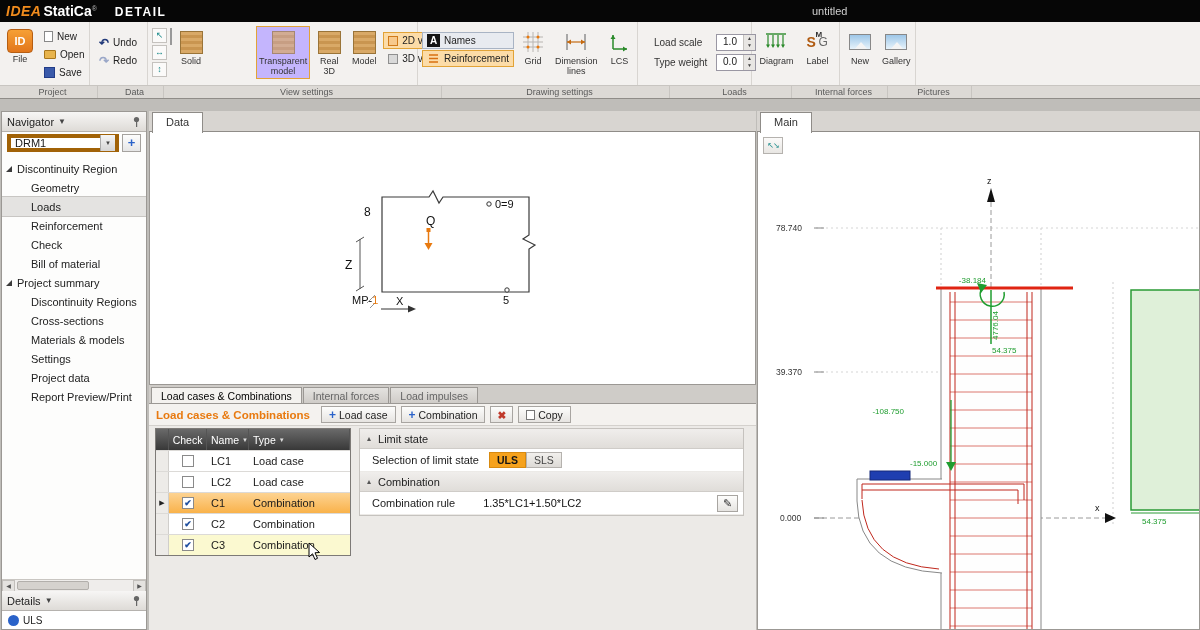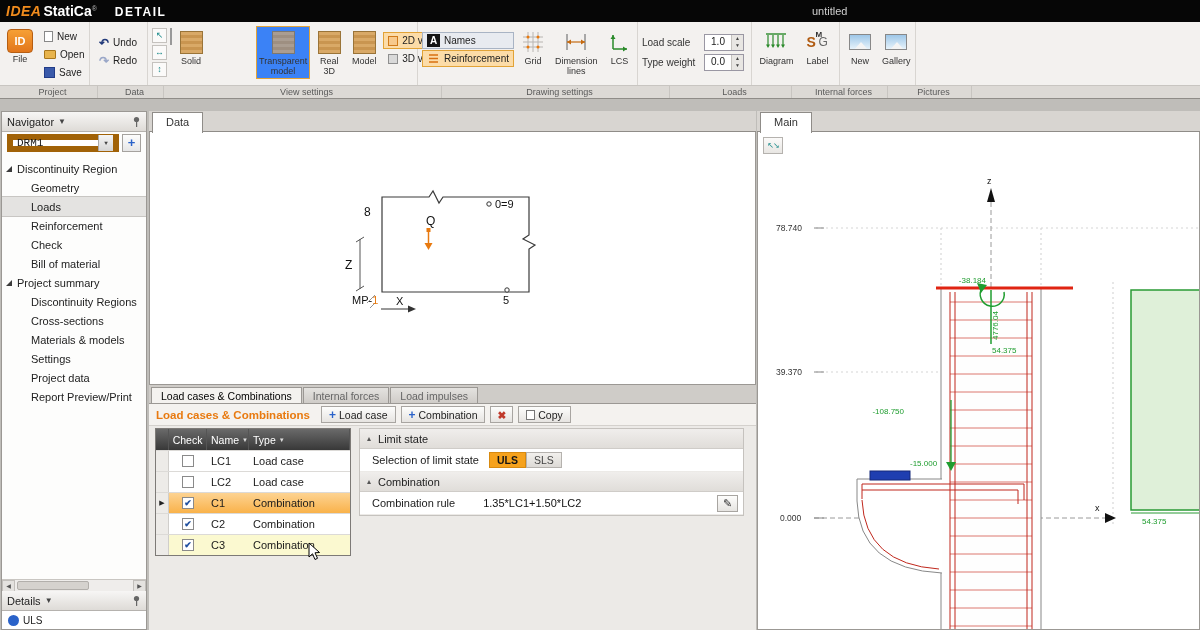--- a/index.html
+++ b/index.html
@@ -16,21 +16,21 @@
   .doc-title {position:absolute; left:812px; color:#cfcfcf; font-size:11px;}
 
   
   .ribbon {position:absolute; top:22px; left:0; width:100%; height:77px; background:#f3f1ef; border-bottom:1px solid #8f8c88;}
   .rgroups {position:absolute; left:0; right:0; top:0; bottom:13px; display:flex;}
   .rgroup {height:100%; border-right:1px solid #d8d5d1; display:flex; align-items:flex-start; padding:4px 4px 0; gap:3px;}
   .rgroup.filler {flex:1; border-right:none;}
   .rlabels {position:absolute; left:0; right:0; bottom:0; height:13px; background:#dcd9d5; border-top:1px solid #c8c5c1; display:flex;}
   .rlabel {font-size:9px; color:#5a5a5a; text-align:center; line-height:12px; border-right:1px solid #c8c5c1;margin-left:8px;}
   .bigbtn {display:flex; flex-direction:column; align-items:center; gap:2px; padding:2px 2px 1px; font-size:9px; color:#333; text-align:center; line-height:1.1; border:1px solid transparent; cursor:default;}
-  .bigbtn.sel {background:#3b82f6; border-color:#e2a337;margin-left:46px;}
+  .bigbtn.sel {background:#c4b5fd; border-color:#e2a337;margin-left:46px;}
   .icon26 {width:26px; height:26px; display:flex; align-items:center; justify-content:center;}
   .wood {width:23px; height:23px; border:1px solid #9a7438; background:repeating-linear-gradient(0deg,#d9a967 0 3px,#c99550 3px 6px);}
   .wood.light {opacity:.7;}
   .smcol {display:flex; flex-direction:column; gap:1px; padding-top:2px;}
   .smbtn {height:17px; display:flex; align-items:center; gap:4px; padding:0 4px; font-size:10px; color:#222; border:1px solid transparent; white-space:nowrap; cursor:default;}
   .smbtn.sel {background:#fcdca8; border-color:#e2a337;}
   .smbtn.sel-light {background:#e8ebf0; border-color:#a9b4c4;}
   .glyph-und {font-size:12px; color:#223a7a; font-weight:bold;}
   .file-btn {width:34px;}
   .file-icon {width:26px; height:24px; background:linear-gradient(#f6a035,#e2761b); border:1px solid #b65e12; border-radius:4px; color:#fff; font-weight:bold; font-size:11px; display:flex; align-items:center; justify-content:center;}
@@ -38,21 +38,21 @@
   .fold-ic {width:12px; height:9px; background:#e8b44c; border:1px solid #a8761c; border-radius:1px;}
   .sav-ic {width:11px; height:11px; background:#3a5aaa; border:1px solid #223c88;}
   .tinycol {display:flex; flex-direction:column; gap:2px; padding-top:2px;}
   .tinybtn {width:15px; height:15px; border:1px solid #c5c2be; background:#fbfaf9; color:#1f8d8d; font-size:9px; line-height:13px; text-align:center;}
   .cube-ic {width:17px; height:17px; border:1px solid #999; background:linear-gradient(135deg,#fcfcfc 50%,#dedede 50%); margin-top:2px;}
   .vico2d {width:10px; height:10px; background:#f7c98c; border:1px solid #d07a1a;}
   .vico3d {width:10px; height:10px; background:#d9d9d9; border:1px solid #8f8f8f;}
   .a-ic {width:13px; height:13px; background:#141414; color:#fff; font-weight:bold; font-size:10px; line-height:13px; text-align:center;}
   .spincol {display:flex; flex-direction:column; padding-top:6px;}
   .spinrow {display:flex; align-items:center; gap:4px; height:20px;}
-  .spinrow .lab {width:58px; font-size:10px; color:#333;}
+  .spinrow .lab {width:58px; font-size:10px; color:#333;margin-left:12px;}
   .spinbox {width:40px; height:17px; border:1px solid #9a97a3; background:#fff; display:flex;}
   .spin-val {flex:1; text-align:center; padding:1px 3px; font-size:10px;}
   .spin-ar {width:12px; display:flex; flex-direction:column; border-left:1px solid #c5c2be;}
   .spin-ar span {flex:1; font-size:5px; line-height:7px; text-align:center; color:#444; background:#e8e6e3;}
   .smg {position:relative; width:24px; height:22px;}
   .smg .s {position:absolute; left:1px; top:4px; font-size:14px; font-weight:bold; color:#b05a10;}
   .smg .m {position:absolute; left:10px; top:0; font-size:8px; font-weight:bold; color:#333;}
   .smg .g {position:absolute; left:13px; top:5px; font-size:12px; color:#666;}
   .pic-ic {width:22px; height:16px; background:linear-gradient(#9ec7e8,#e7f3fb); border:1px solid #888; position:relative; overflow:hidden;}
   .pic-ic::after {content:""; position:absolute; left:2px; bottom:-3px; width:0; height:0; border-left:9px solid transparent; border-right:9px solid transparent; border-bottom:10px solid #f4f4f4;}
@@ -65,21 +65,21 @@
   .caret {font-size:8px; color:#444; margin-left:4px;}
   .tabs-top {height:21px; border-bottom:1px solid #8f8c88; padding-left:3px;}
   .tab {display:inline-block; height:20px; margin-top:1px; padding:3px 13px 0; background:linear-gradient(#e9e7e4,#d2cfcb); border:1px solid #8f8c88; border-bottom:none; font-size:11px; color:#333; margin-right:1px; position:relative;}
   .tab.active {background:#fff; height:21px; z-index:3;}
 
   
   .nav {position:absolute; left:1px; top:111px; width:146px; bottom:0; background:#fdfdfc; border:1px solid #9b9894; display:flex; flex-direction:column;}
   .nav-body {flex:1; overflow:hidden;}
   .current {color:#e87a10; font-weight:bold; padding:6px 6px 3px; font-size:11px;}
   .combo-row {display:flex; gap:3px; padding:2px 5px 4px;}
-  .combo {flex:1; height:18px; border:6px solid #a16207; background:#fff; display:flex; align-items:center; padding:0 0 0 4px;font-family:Liberation Mono, monospace;}
+  .combo {flex:1; height:18px; border:4px solid #a16207; background:#fff; display:flex; align-items:center; padding:0 0 0 4px;}
   .combo .sp {flex:1;}
   .combo-arrow {width:15px; height:16px; background:linear-gradient(#f5f5f5,#d5d5d5); border-left:1px solid #aaa; font-size:6px; display:flex; align-items:center; justify-content:center; color:#444;}
   .plus-btn {width:19px; height:18px; border:1px solid #a5a29e; background:linear-gradient(#fdfdfd,#e6e6e6); color:#2a62c9; font-weight:bold; font-size:13px; line-height:15px; text-align:center;}
   .tree {padding-top:3px;}
   .titem {height:19px; display:flex; align-items:center; padding-left:29px; position:relative; font-size:11px; color:#222; white-space:nowrap;}
   .titem.lvl0 {padding-left:15px;}
   .titem .twisty {position:absolute; left:4px; top:7px; width:0; height:0; border-left:6px solid transparent; border-bottom:6px solid #3c3c3c;}
   .titem.sel {background:#e4e3e1; outline:1px solid #c8c6c3;}
   .hscroll {height:12px; background:#efedeb; border-top:1px solid #c9c6c2; display:flex; align-items:center;}
   .hs-btn {width:13px; height:12px; font-size:6px; color:#555; text-align:center; line-height:11px; background:#e4e2df; border:1px solid #c2bfbb;}

